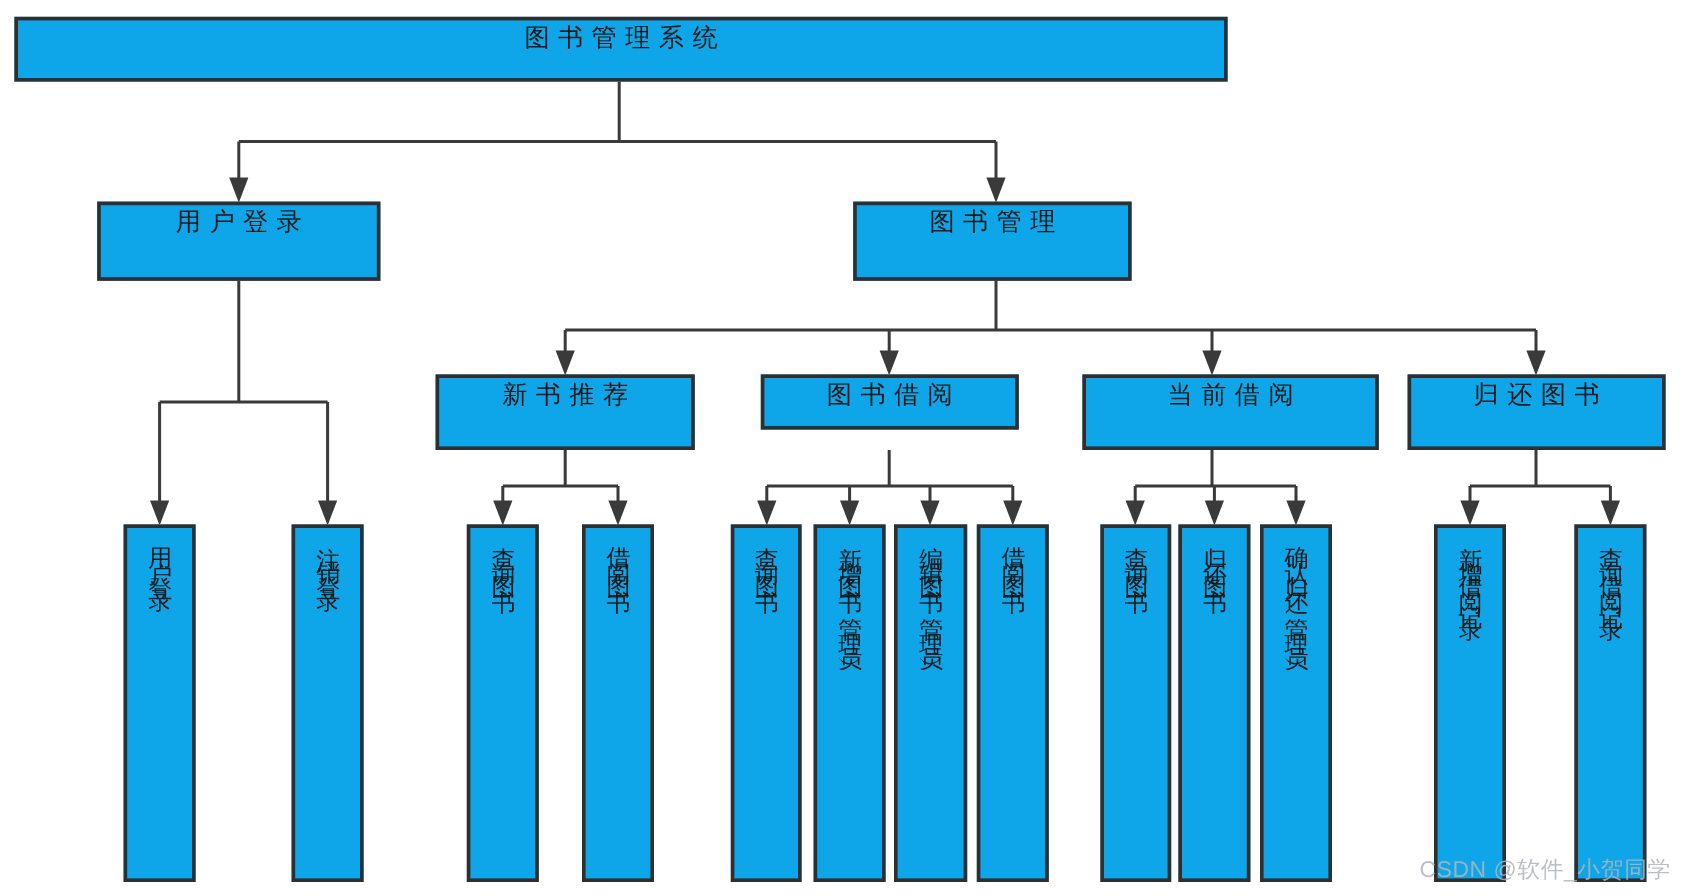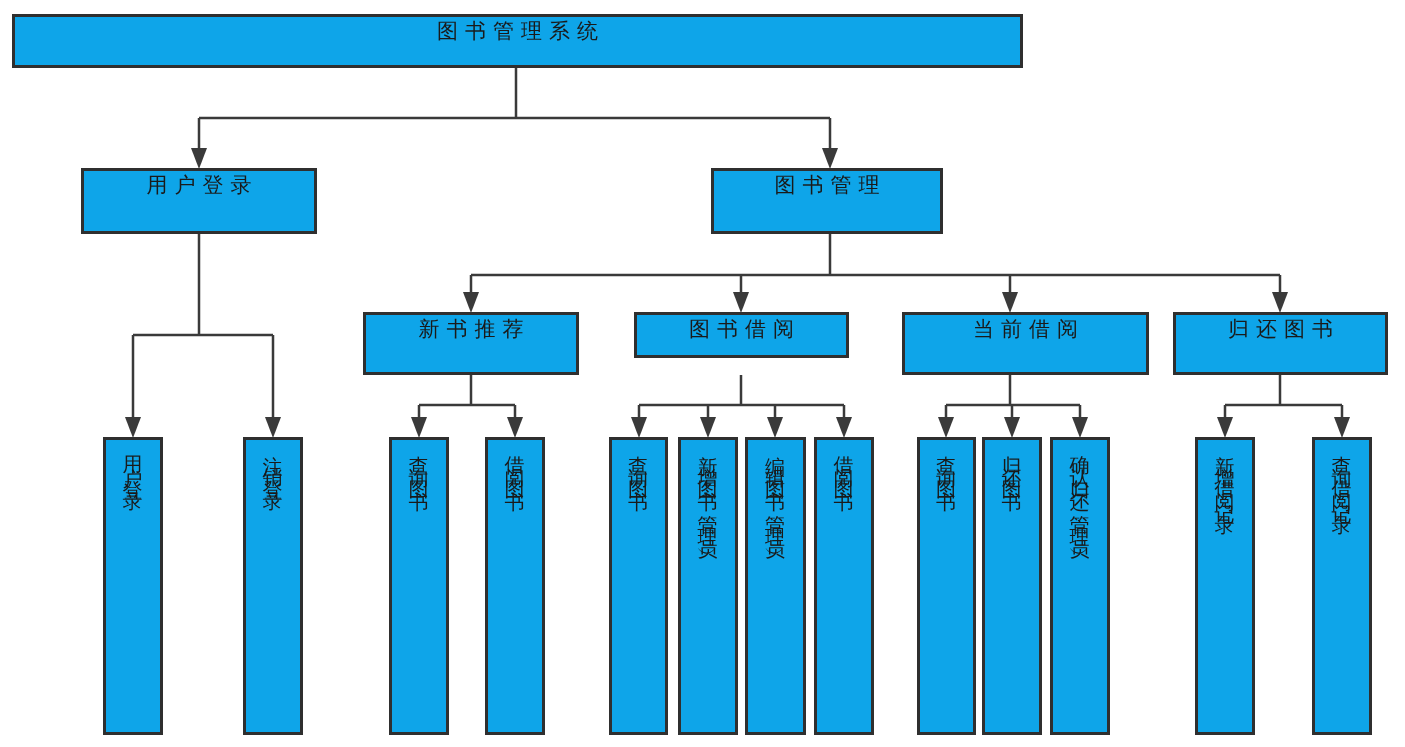--- a/index.html
+++ b/index.html
@@ -159,14 +159,15 @@
     <span class="vtext">确认归还（管理员）</span>
   </div>
 
   <div class="box" style="left:1195px;top:437px;width:60px;height:298px">
     <span class="vtext">新增借阅记录</span>
   </div>
   <div class="box" style="left:1312px;top:437px;width:60px;height:298px">
     <span class="vtext">查询借阅记录</span>
   </div>
 
+  <div class="watermark">CSDN @软件_小贺同学</div>
 
 </div>
 
 </body></html>

